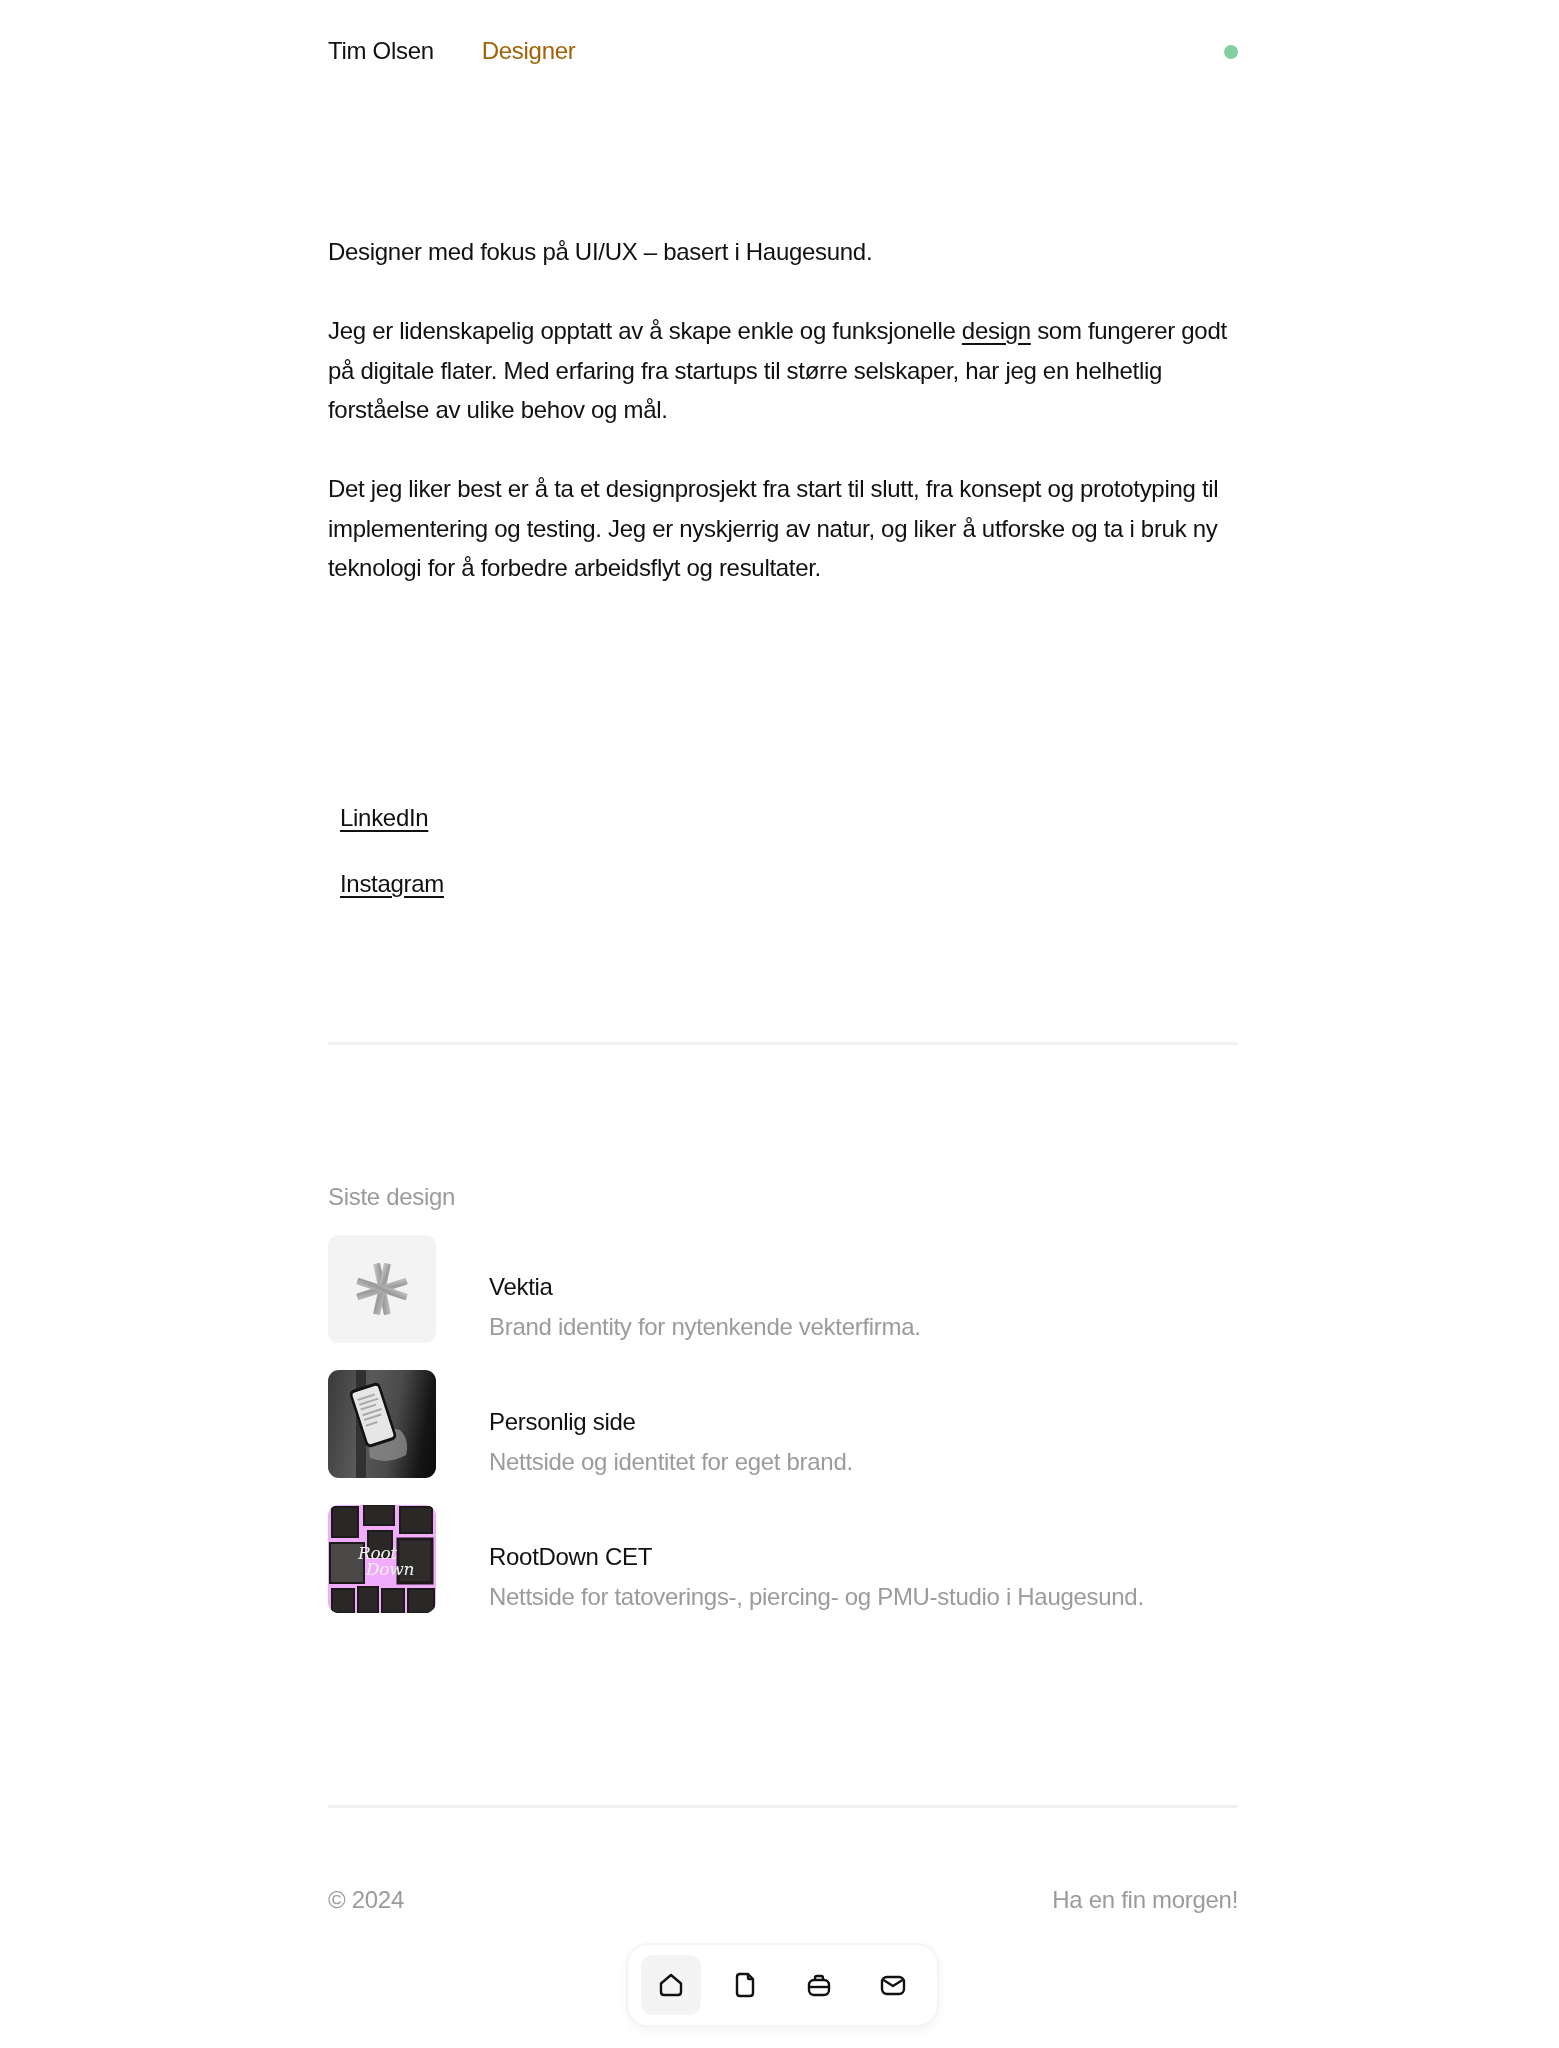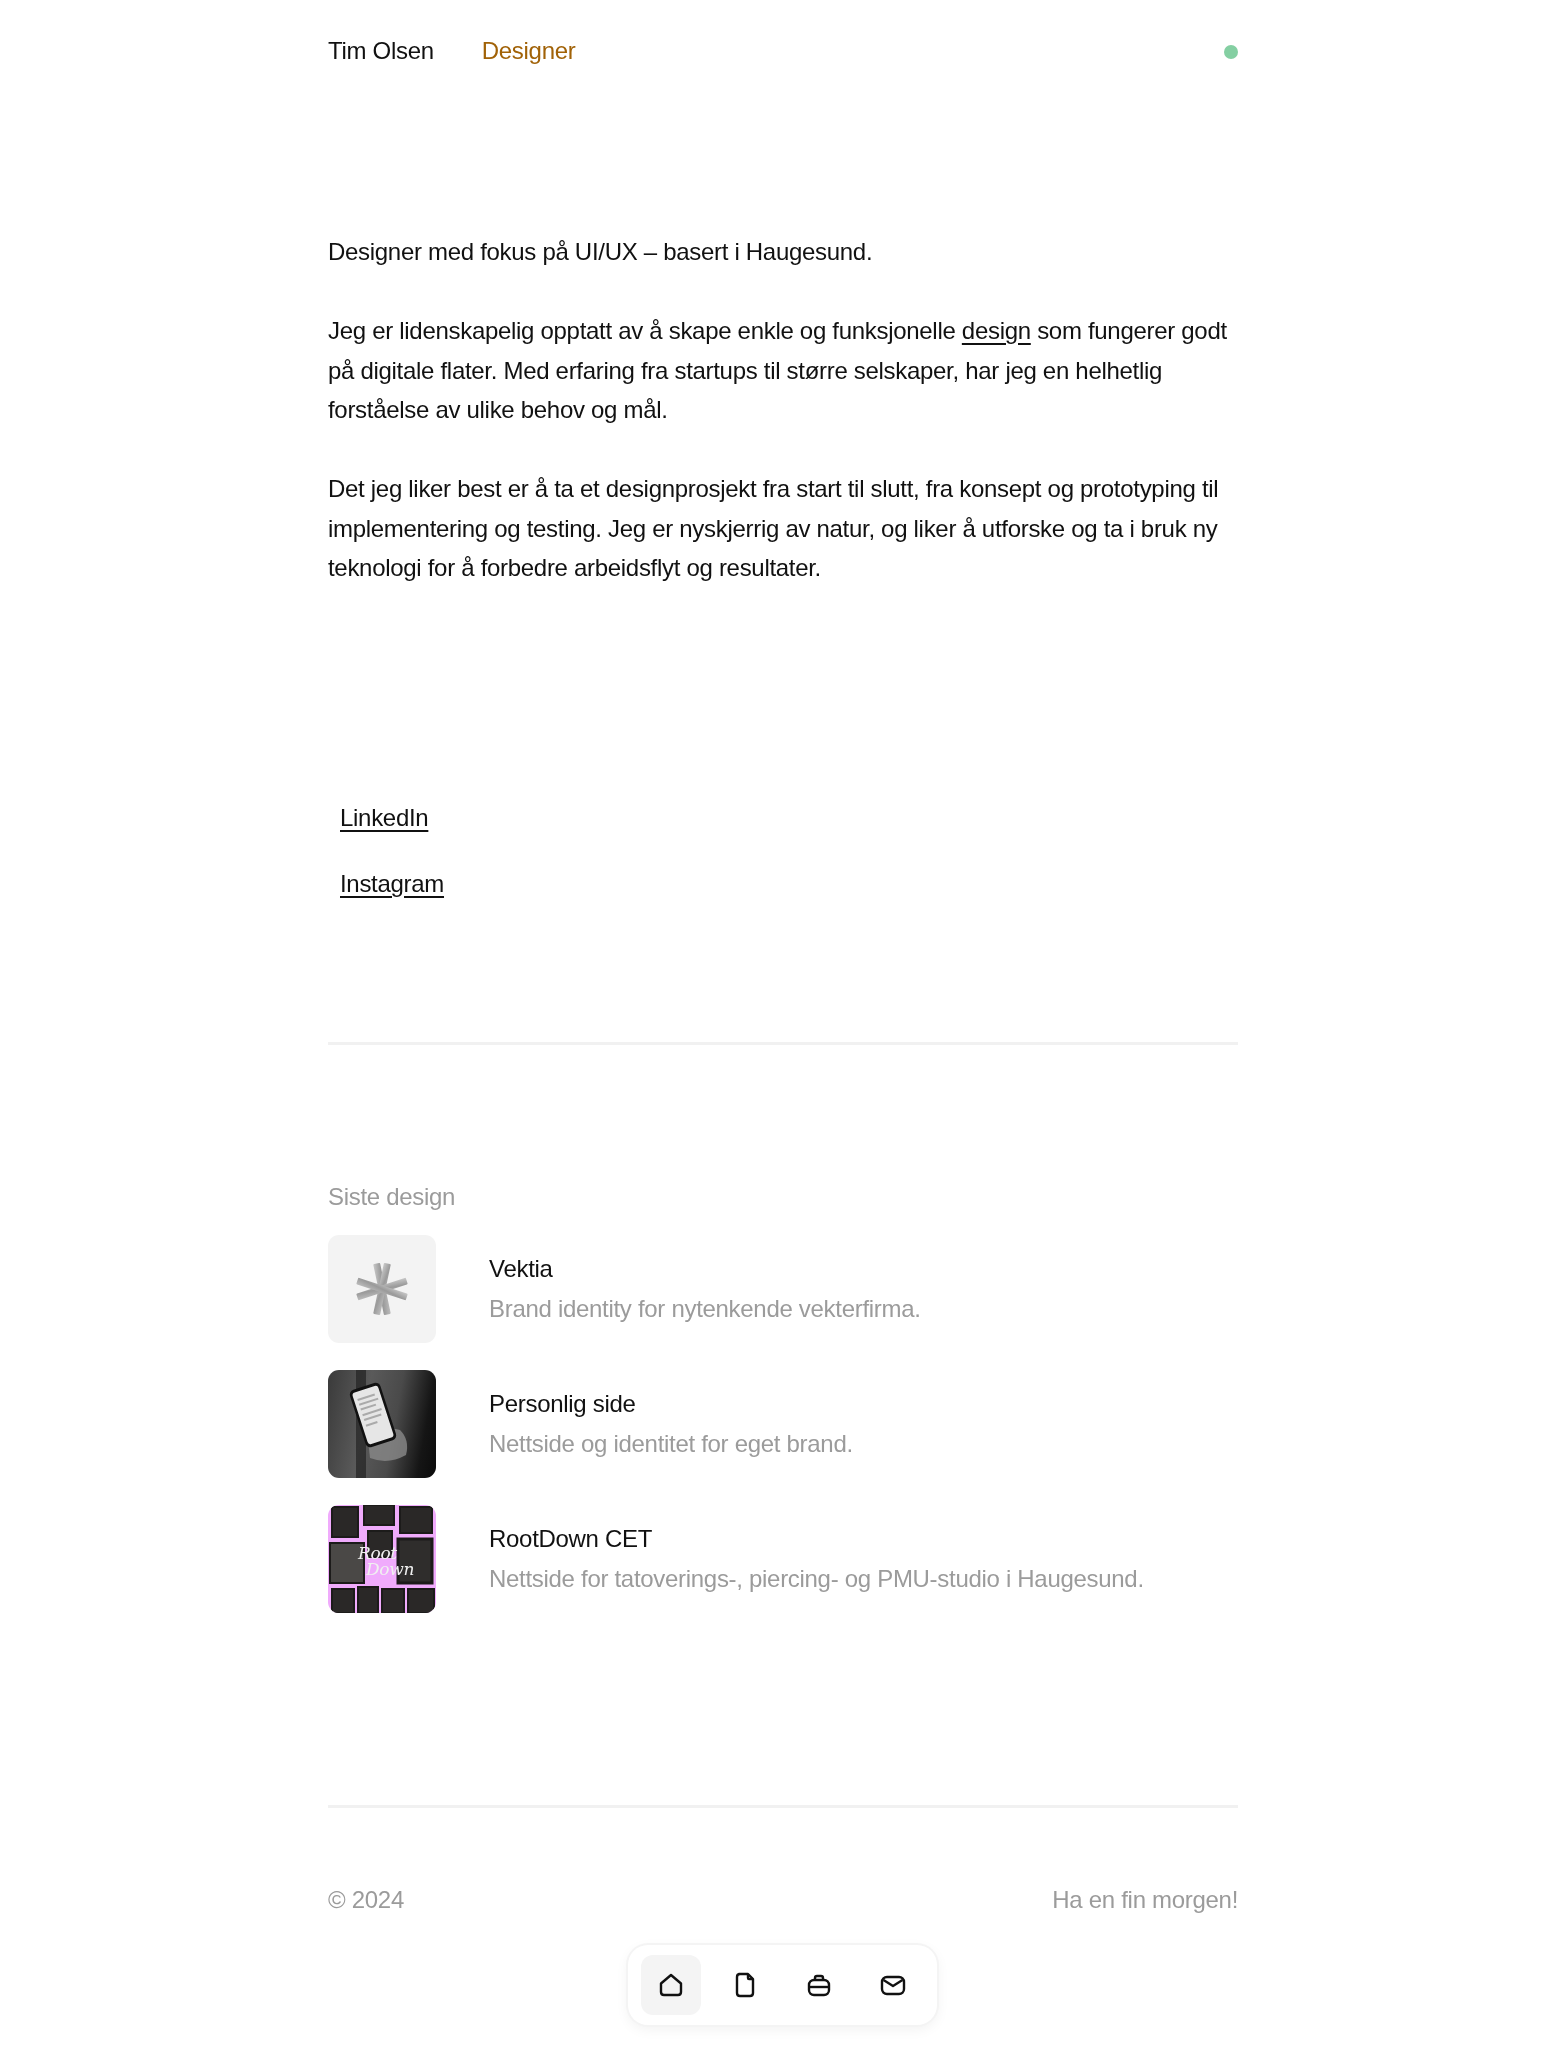--- a/index.html
+++ b/index.html
@@ -94,21 +94,21 @@
       color: #9b9b9b;
     }
     .work-list {
       position: absolute;
       top: 1235px;
       left: 0;
       width: 910px;
     }
     .work-item {
       display: flex;
-      align-items: center;
+      align-items: flex-end;
       height: 108px;
       margin-bottom: 27px;
       text-decoration: none;
       cursor: pointer;
     }
     .thumb {
       width: 108px;
       height: 108px;
       border-radius: 11px;
       flex-shrink: 0;

